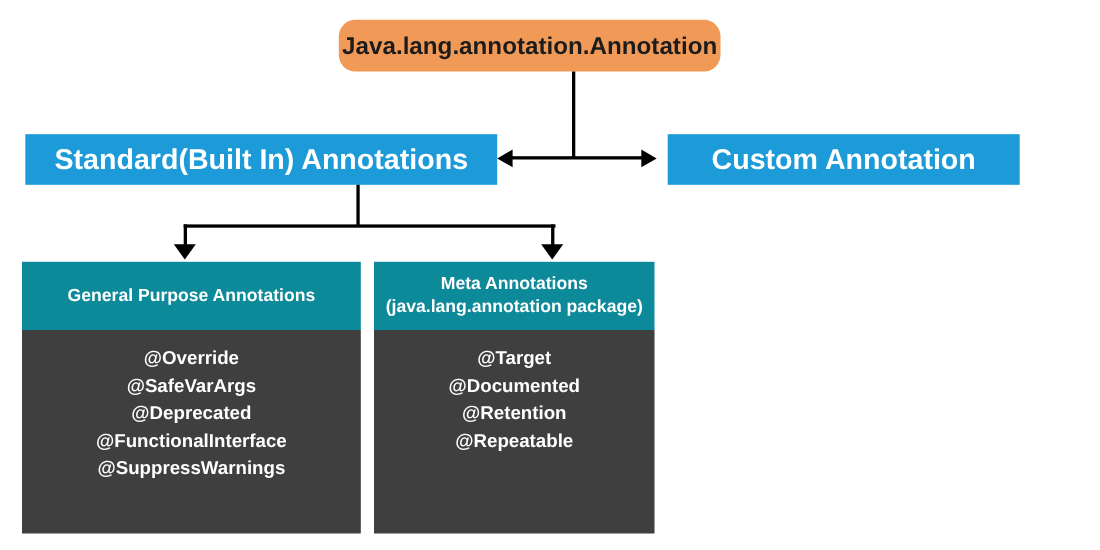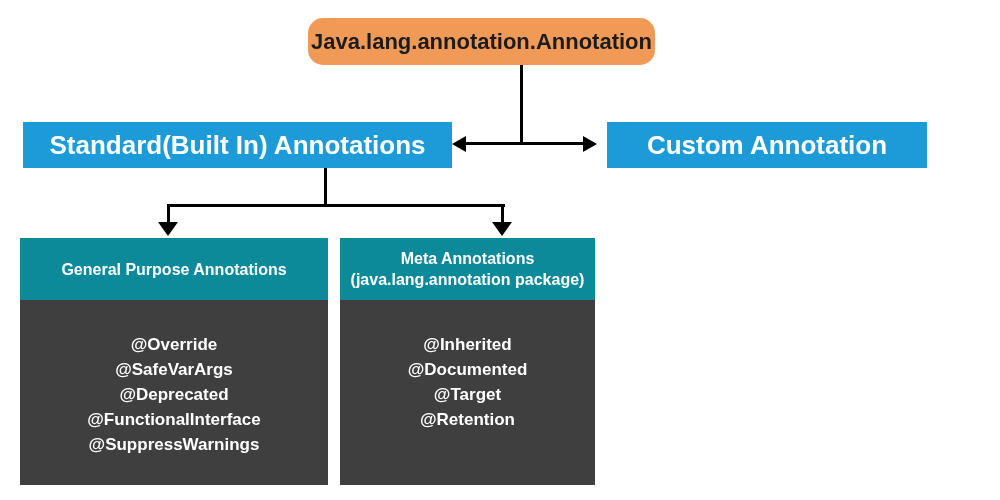--- a/index.html
+++ b/index.html
@@ -63,21 +63,21 @@
     text-align: center;
     font-weight: bold;
     font-size: 16px;
     line-height: 21px;
   }
 
   .group-body {
     background: var(--dark);
     color: var(--text-on-color);
     height: 185px;
-    padding-top: 32px;
+    padding-top: 13px;
     text-align: center;
     font-weight: bold;
     font-size: 17px;
     line-height: 25px;
   }
 
   .connector { position: absolute; background: var(--line); }
 
   
   .stem-root   { left: 520px; top: 65px;  width: 3px; height: 79px; }
@@ -151,20 +151,20 @@
       <div>@SuppressWarnings</div>
     </div>
   </div>
 
   <div class="group group-right">
     <div class="group-header">
       <span>Meta Annotations</span>
       <span>(java.lang.annotation package)</span>
     </div>
     <div class="group-body">
-      <div>@Inherited</div>
+      <div>@Target</div>
       <div>@Documented</div>
-      <div>@Target</div>
       <div>@Retention</div>
+      <div>@Repeatable</div>
     </div>
   </div>
 
 </div>
 
 </body></html>

